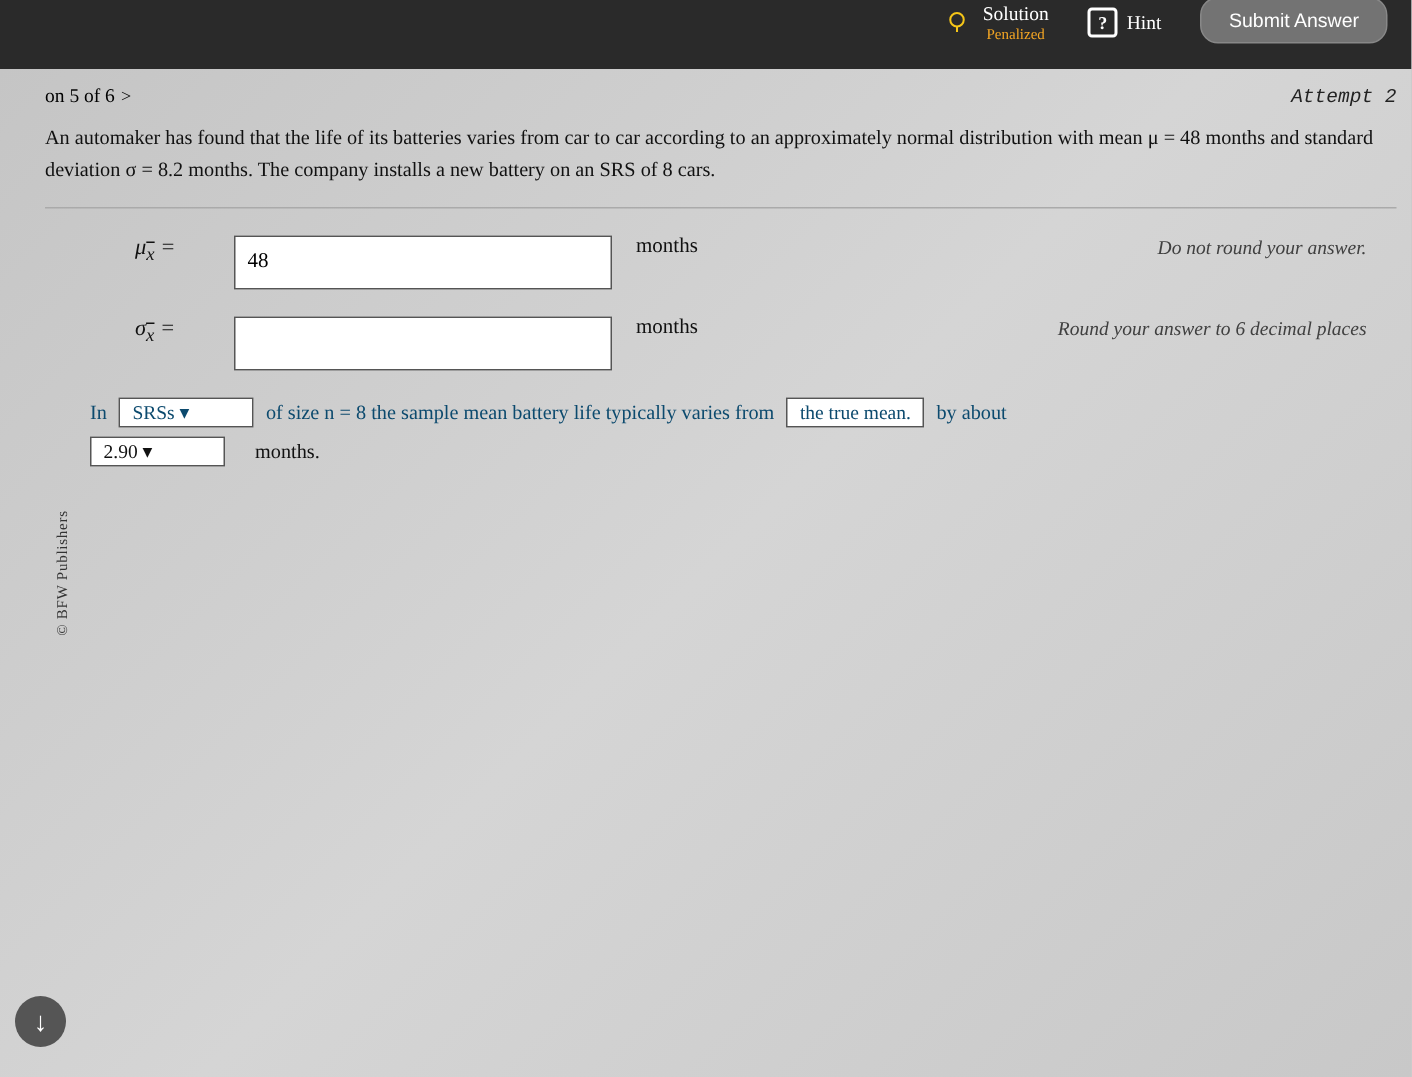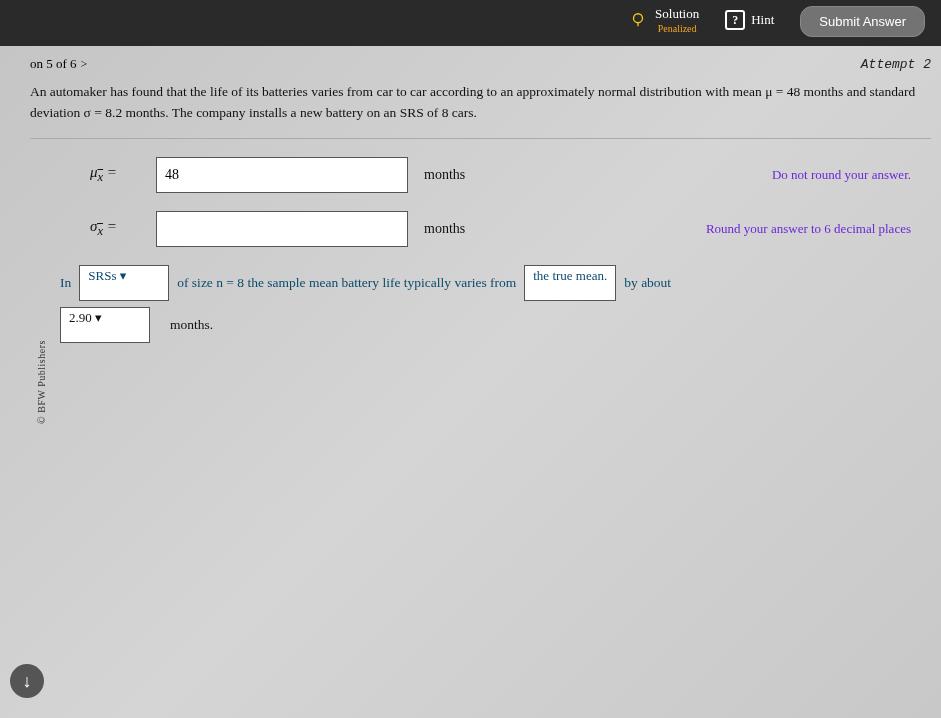--- a/index.html
+++ b/index.html
@@ -8,24 +8,24 @@
       background: #d0d0d0;
       width: 941px;
       height: 718px;
       overflow: hidden;
       position: relative;
     }
 
     
     .top-bar {
       display: flex;
-      align-items: flex-start;
+      align-items: flex-end;
       justify-content: flex-end;
       background: #2a2a2a;
-      padding: 6px 16px;
+      padding: 17px 16px;
       gap: 16px;
       height: 46px;
     }
     .solution-btn {
       display: flex;
       flex-direction: column;
       align-items: center;
       color: #fff;
       font-size: 12px;
       cursor: pointer;
@@ -143,21 +143,20 @@
     .part-label {
       font-size: 13.5px;
       color: #111;
       margin-bottom: 20px;
       line-height: 1.5;
     }
 
     
     .input-row {
       display: flex;
-      align-items: center;
       margin: 18px 0 18px 60px;
       gap: 16px;
     }
     .var-label {
       font-size: 15px;
       color: #111;
       min-width: 50px;
       font-style: italic;
     }
     .answer-input {
@@ -170,23 +169,24 @@
       font-family: Georgia, serif;
       outline: none;
     }
     .unit-text {
       font-size: 14px;
       color: #111;
       min-width: 60px;
     }
     .note-text {
       font-size: 13px;
-      color: #6d28d9;
+      color: #404040;
       margin-left: auto;
       margin-right: 20px;
+      font-style: italic;
     }
 
     
     .part-b-label {
       font-size: 13.5px;
       color: #111;
       margin: 20px 0 10px 0;
     }
     .part-b-row {
       display: flex;
@@ -196,22 +196,23 @@
       color: #0c4a6e;
       margin-left: 30px;
       flex-wrap: nowrap;
     }
     .inline-box {
       background: #fff;
       border: 1.5px solid #555;
       padding: 2px 8px;
       font-size: 13px;
       min-width: 90px;
-      height: 36px;
+      height: 20px;
       display: inline-flex;
+      align-items: center;
     }
     .part-b-row2 {
       display: flex;
       align-items: center;
       gap: 20px;
       font-size: 13.5px;
       color: #111;
       margin-left: 30px;
       margin-top: 6px;
     }

